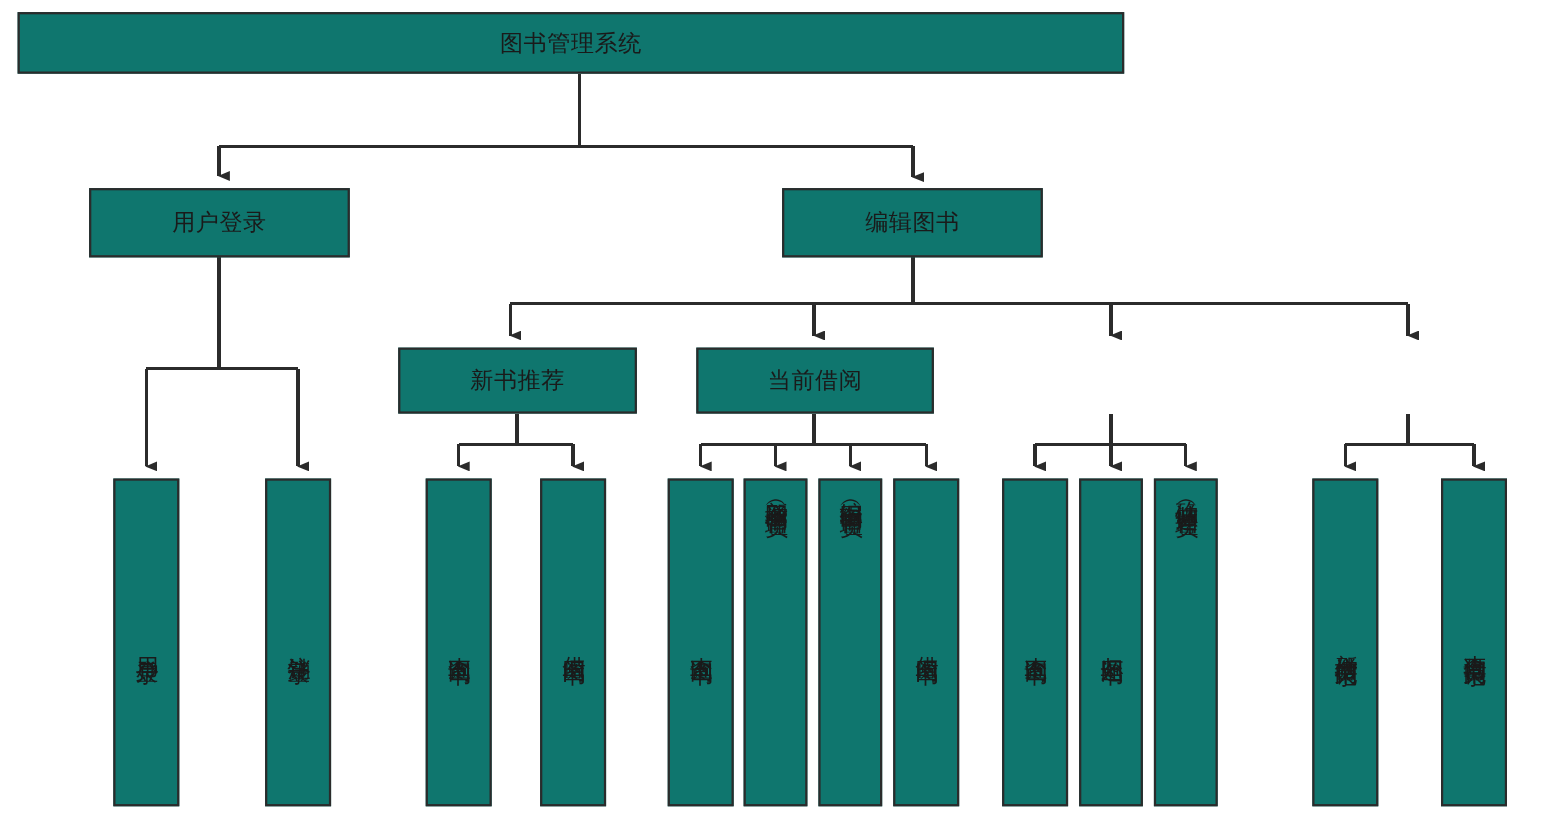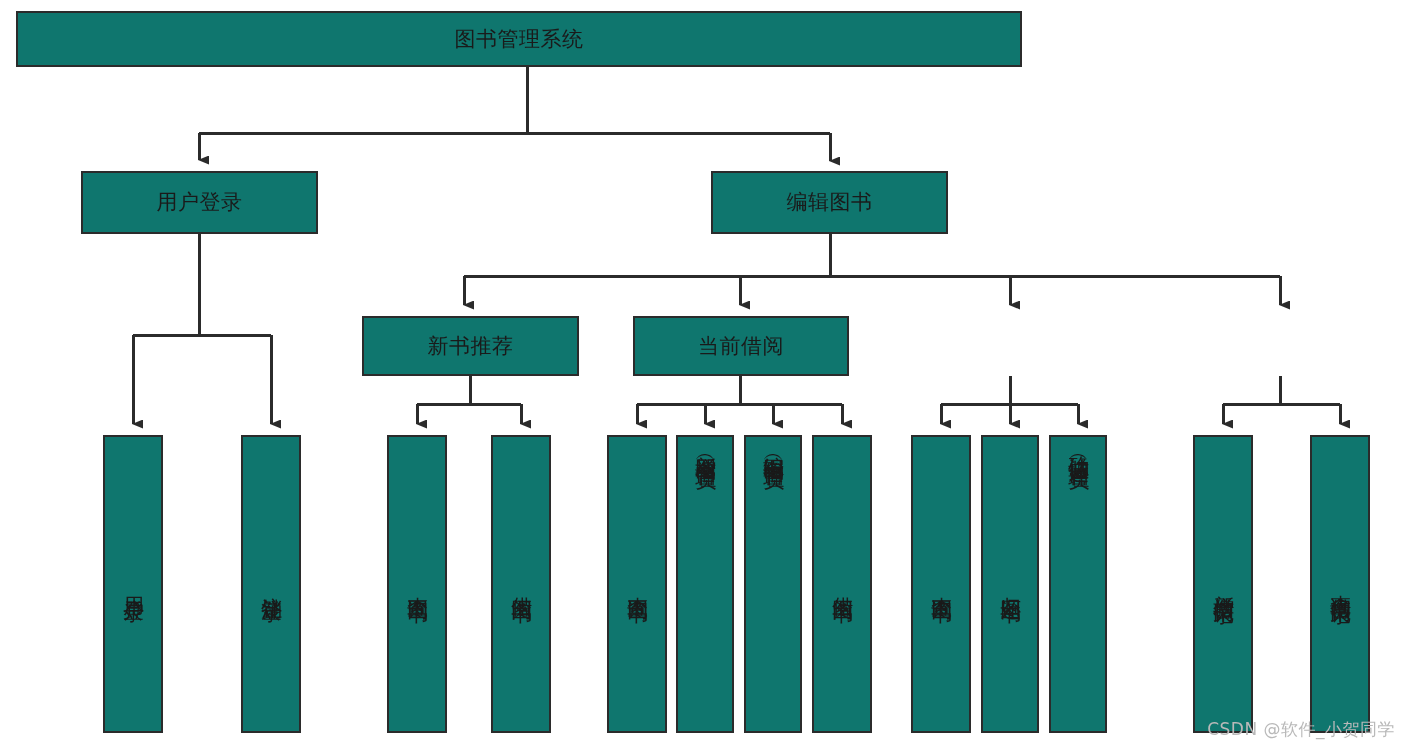--- a/index.html
+++ b/index.html
@@ -185,15 +185,14 @@
     <span class="label">确认归还（管理员）</span>
   </div>
 
   <div class="node leaf vcenter" style="left:1193px; top:435px; width:60px; height:298px;">
     <span class="label">新增借阅记录</span>
   </div>
   <div class="node leaf vcenter" style="left:1310px; top:435px; width:60px; height:298px;">
     <span class="label">查询借阅记录</span>
   </div>
 
-  <div id="watermark">CSDN @软件_小贺同学</div>
 
 </div>
 
 </body></html>

